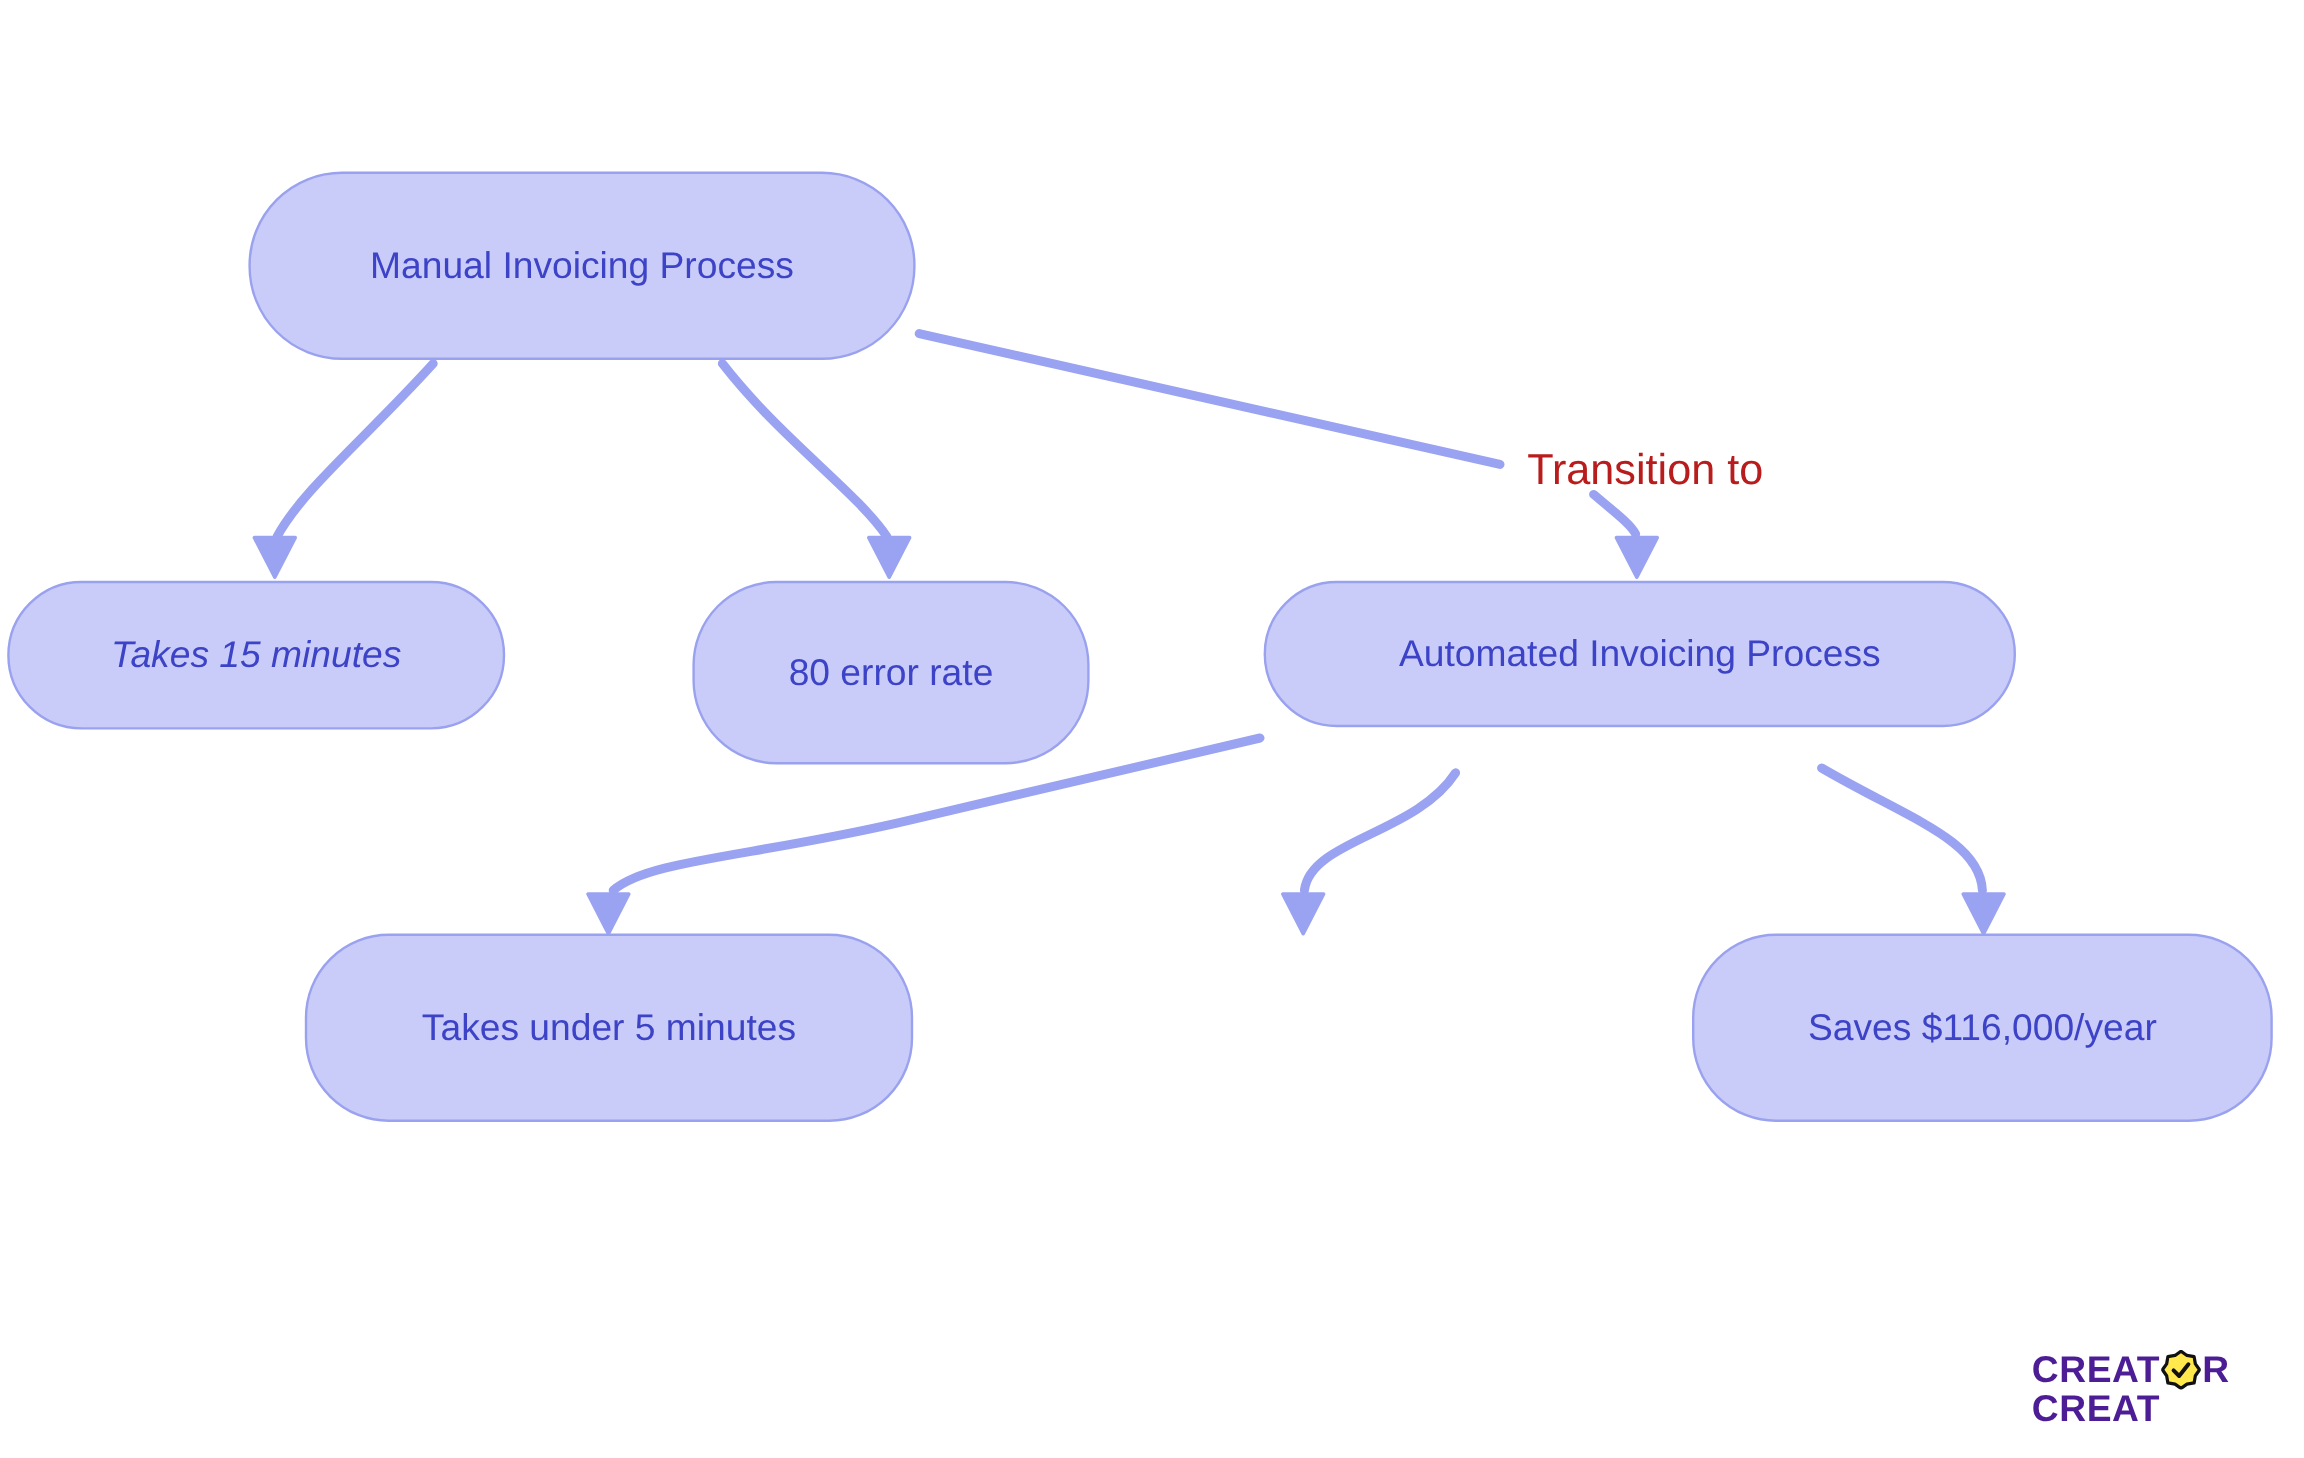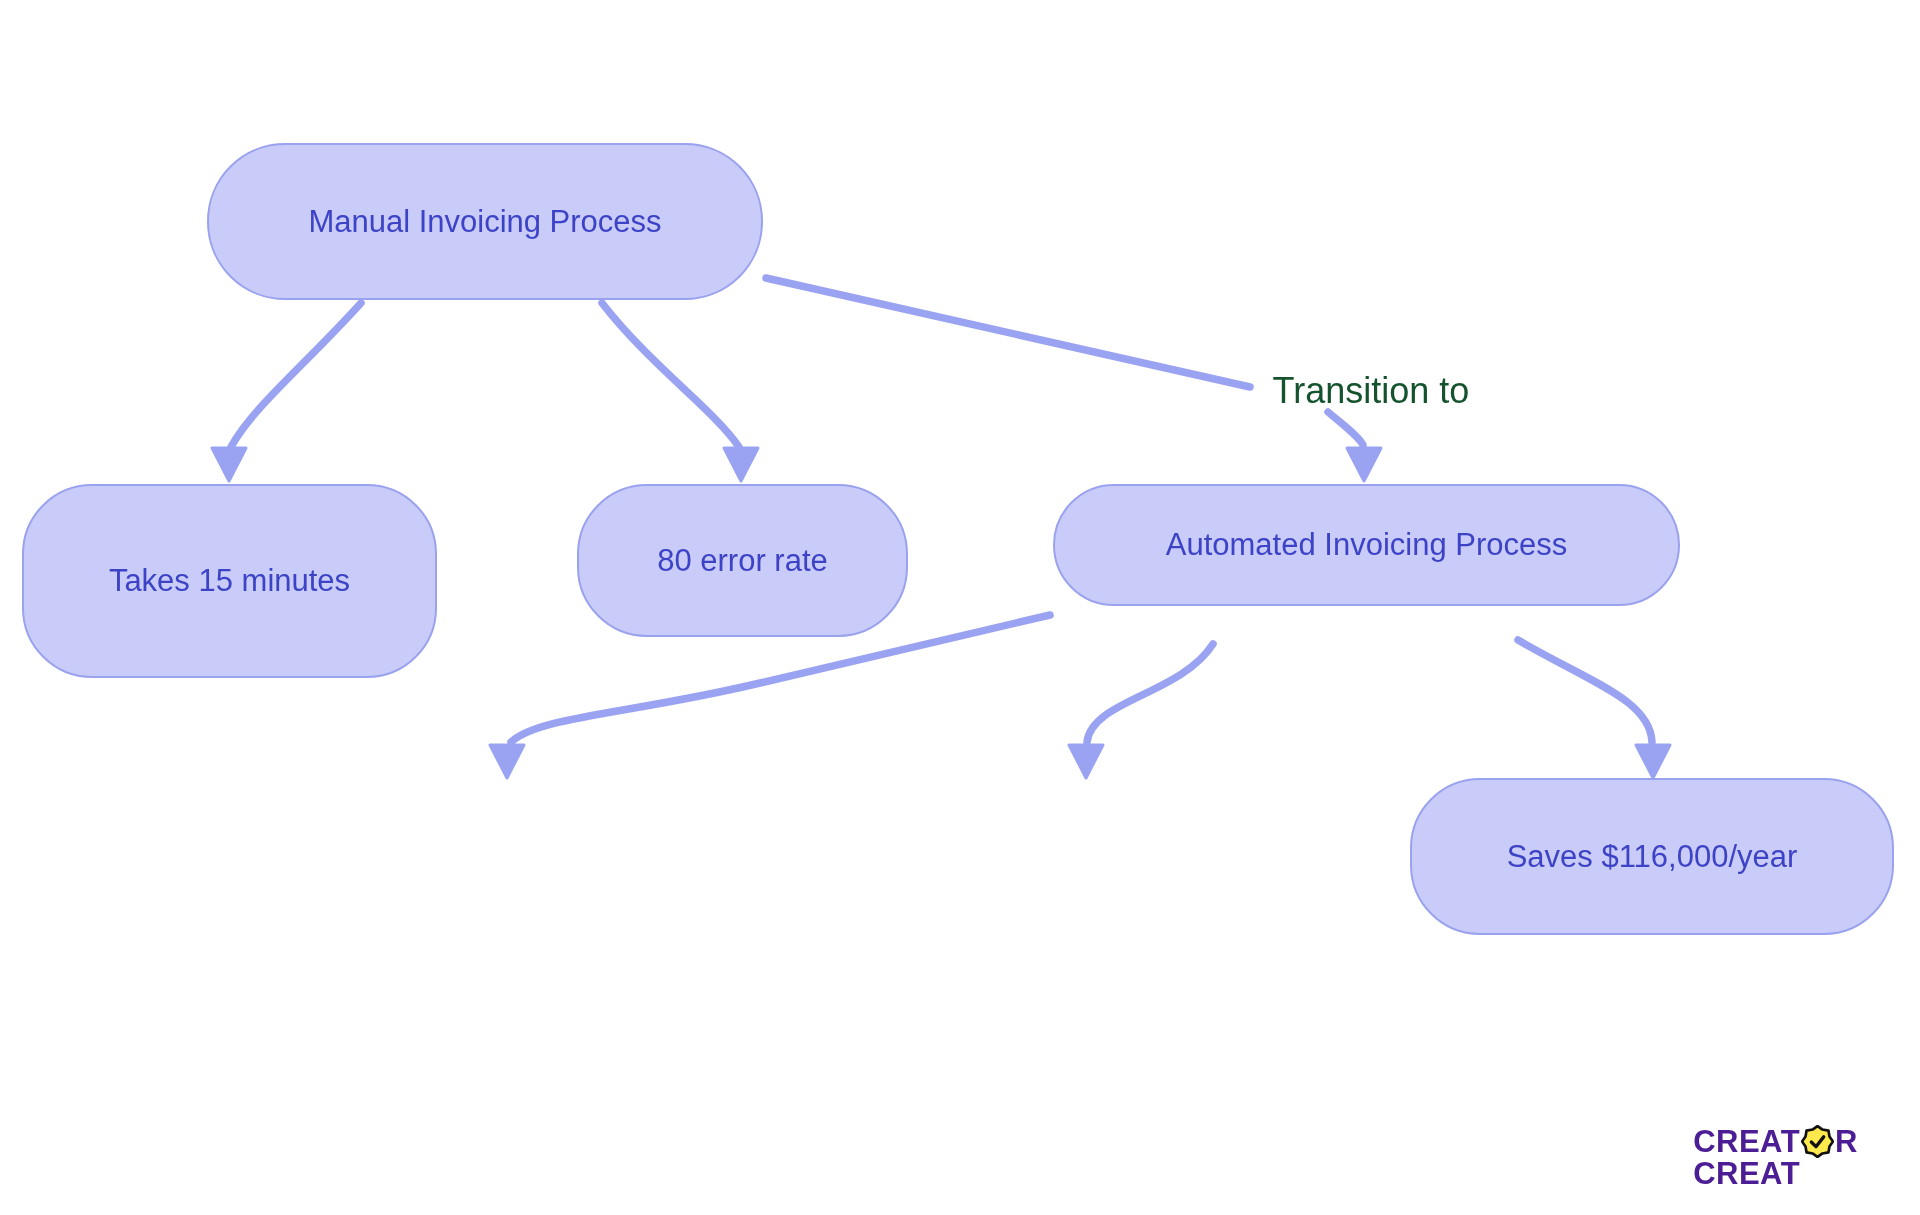--- a/index.html
+++ b/index.html
@@ -41,33 +41,33 @@
     background: #c9ccf8;
     border: 2.5px solid #9aa2ef;
     border-radius: 70px;
     color: #3d43c6;
     font-size: 31px;
     text-align: center;
     box-sizing: border-box;
     white-space: nowrap;
   }
   .n-manual       { left: 207px;  top: 143px; width: 556px; height: 157px; border-radius: 78px; }
-  .n-takes15      { left: 22px;   top: 484px; width: 415px; height: 194px; }
+  .n-takes15      { left: 6px;   top: 484px; width: 415px; height: 124px; font-style: italic; }
   .n-error80      { left: 577px;  top: 484px; width: 331px; height: 153px; }
   .n-automated    { left: 1053px; top: 484px; width: 627px; height: 122px; border-radius: 78px; }
   .n-takesunder5  { left: 254px;  top: 778px; width: 507px; height: 157px; }
   .n-errorrate    { left: 903px;  top: 778px; width: 368px; height: 157px; }
   .n-saves        { left: 1410px; top: 778px; width: 484px; height: 157px; }
   .edge-label {
     position: absolute;
     left: 1256px;
     top: 370px;
     width: 230px;
     text-align: center;
-    color: #14532d;
+    color: #b91c1c;
     font-size: 36px;
     white-space: nowrap;
   }
   .watermark {
     position: absolute;
     right: 62px;
     bottom: 24px;
     color: #4c1d95;
     font-weight: 800;
     font-size: 31px;
@@ -123,20 +123,23 @@
   </div>
 
   <div class="node n-error80">
     <span>80 error rate</span>
   </div>
 
   <div class="node n-automated">
     <span>Automated Invoicing Process</span>
   </div>
 
+  <div class="node n-takesunder5">
+    <span>Takes under 5 minutes</span>
+  </div>
 
 
   <div class="node n-saves">
     <span>Saves $116,000/year</span>
   </div>
 
   <div class="edge-label">Transition to</div>
 
   <div class="watermark">
     <div class="row">

